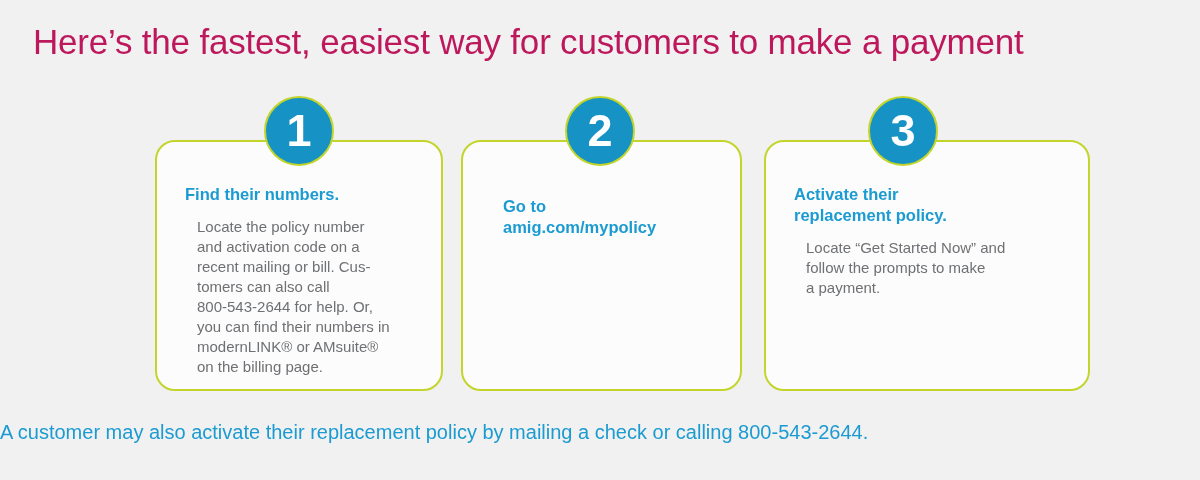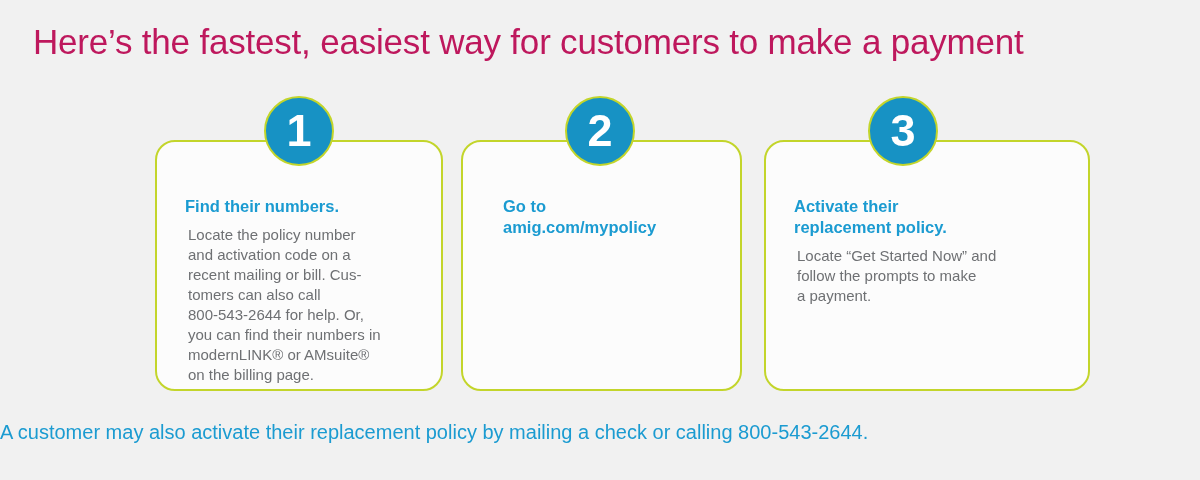--- a/index.html
+++ b/index.html
@@ -72,38 +72,38 @@
     left: 28px;
     right: 18px;
     top: 42px;
   }
 
   .card-heading {
     color: #1b9bd1;
     font-size: 16.5px;
     font-weight: 700;
     line-height: 21px;
-    margin: 12px 0 8px 0;
+    margin: 0 0 8px 0;
     white-space: pre-line;
   }
 
   .card-link {
     color: #1b9bd1;
     font-size: 16.5px;
     font-weight: 700;
     line-height: 21px;
     margin: 12px;
     white-space: pre-line;
   }
 
   .card-text {
     color: #6e7073;
     font-size: 15px;
     line-height: 20px;
-    margin: 3px;
+    margin: 12px;
     white-space: pre-line;
   }
 
   #footer-note {
     position: absolute;
     left: 0;
     top: 421px;
     width: 1200px;
     text-align: left;
     color: #1b9bd1;

